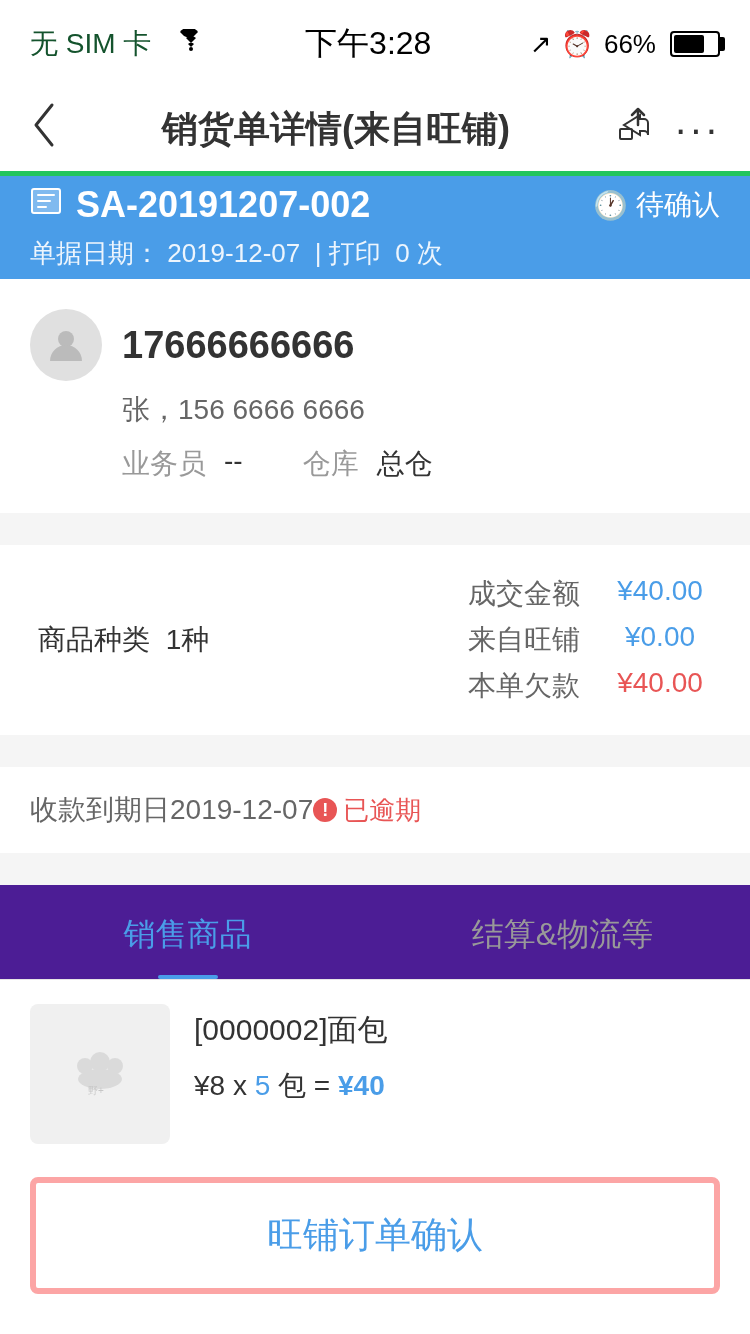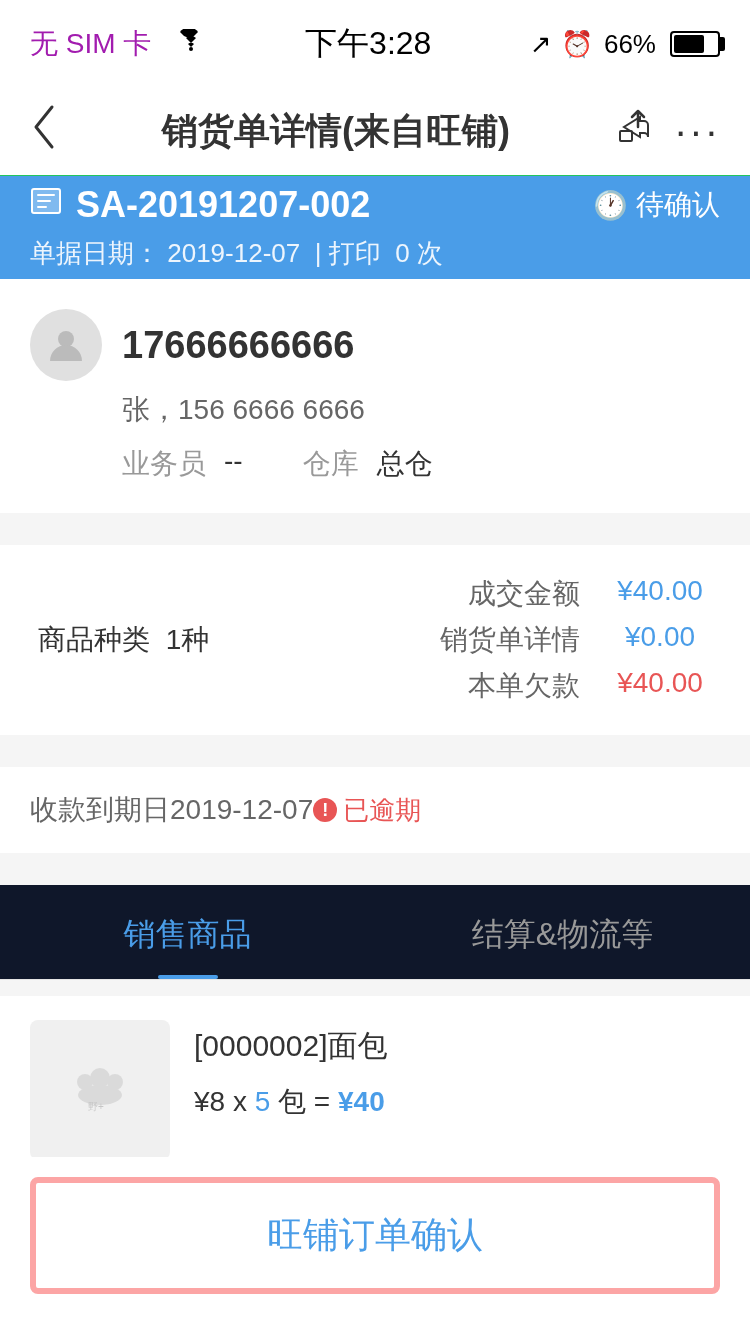--- a/index.html
+++ b/index.html
@@ -17,21 +17,21 @@
       display: flex;
       justify-content: space-between;
       align-items: center;
       padding: 0 30px;
       height: 88px;
       background: #fff;
     }
     .status-left {
       font-size: 28px;
       font-weight: 500;
-      color: #a21caf;
+      color: #14532d;
     }
     .status-center {
       font-size: 32px;
       font-weight: 500;
       color: #000;
     }
     .status-right {
       display: flex;
       align-items: center;
       gap: 10px;
@@ -69,21 +69,21 @@
     }
 
     
     .nav-bar {
       display: flex;
       align-items: center;
       justify-content: space-between;
       padding: 0 30px;
       height: 88px;
       background: #fff;
-      border-bottom: 1px solid #22c55e;
+      border-bottom: 5px solid #22c55e;
     }
     .nav-back {
       font-size: 40px;
       color: #333;
       cursor: pointer;
     }
     .nav-title {
       font-size: 36px;
       font-weight: 600;
       color: #333;
@@ -238,22 +238,22 @@
       color: #fff;
       display: flex;
       align-items: center;
       justify-content: center;
       font-size: 18px;
       font-weight: 700;
     }
 
     
     .tabs-section {
-      background: #0f172a;
-      margin-bottom: 16px;
+      background: #4c1d95;
+      margin-bottom: 0;
     }
     .tabs-row {
       display: flex;
       border-bottom: 1px solid #e5e5e5;
     }
     .tab-item {
       flex: 1;
       text-align: center;
       padding: 28px 0 22px;
       font-size: 32px;
@@ -453,21 +453,21 @@
       <span>商品种类</span>
       <span>1种</span>
     </div>
   </div>
   <div class="stats-right">
     <div class="stats-row">
       <span class="stats-row-label">成交金额</span>
       <span class="stats-row-value">¥40.00</span>
     </div>
     <div class="stats-row">
-      <span class="stats-row-label">销货单详情</span>
+      <span class="stats-row-label">来自旺铺</span>
       <span class="stats-row-value">¥0.00</span>
     </div>
     <div class="stats-row">
       <span class="stats-row-label">本单欠款</span>
       <span class="stats-row-value red">¥40.00</span>
     </div>
   </div>
 </div>
 
 <div class="divider"></div>

